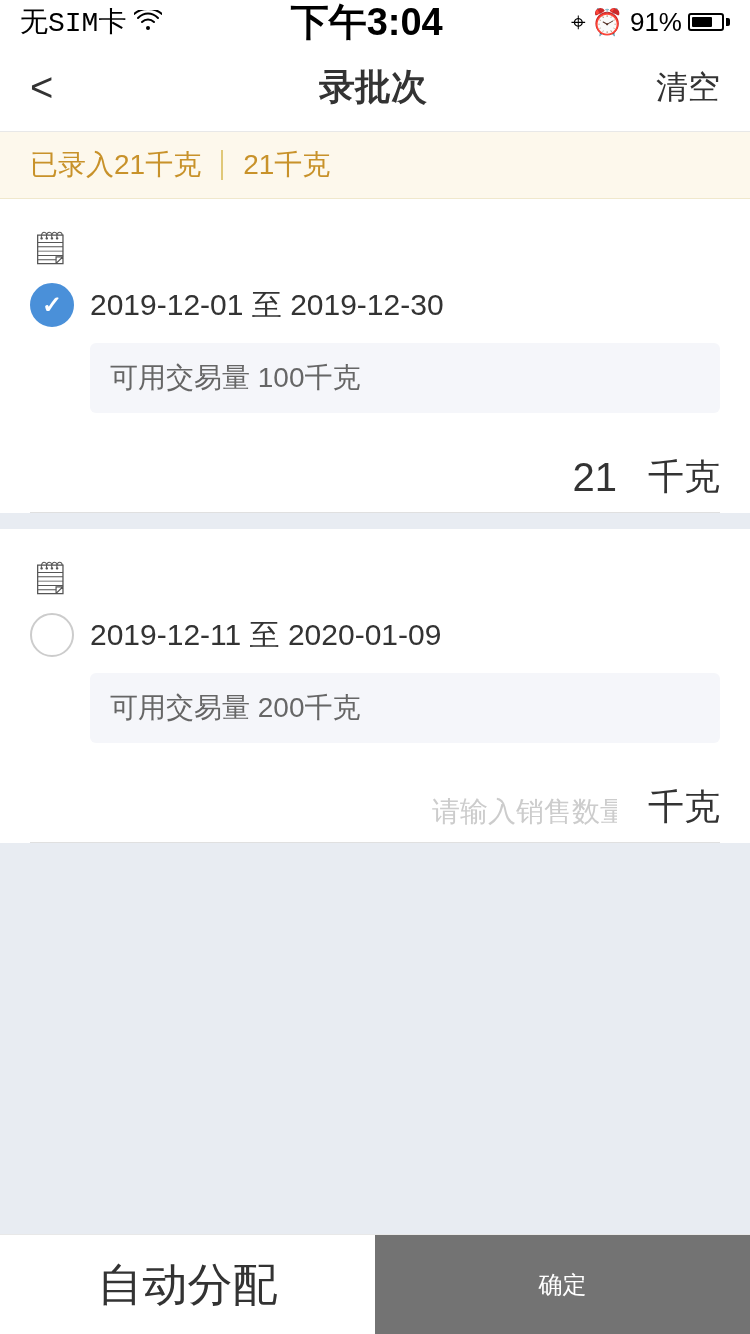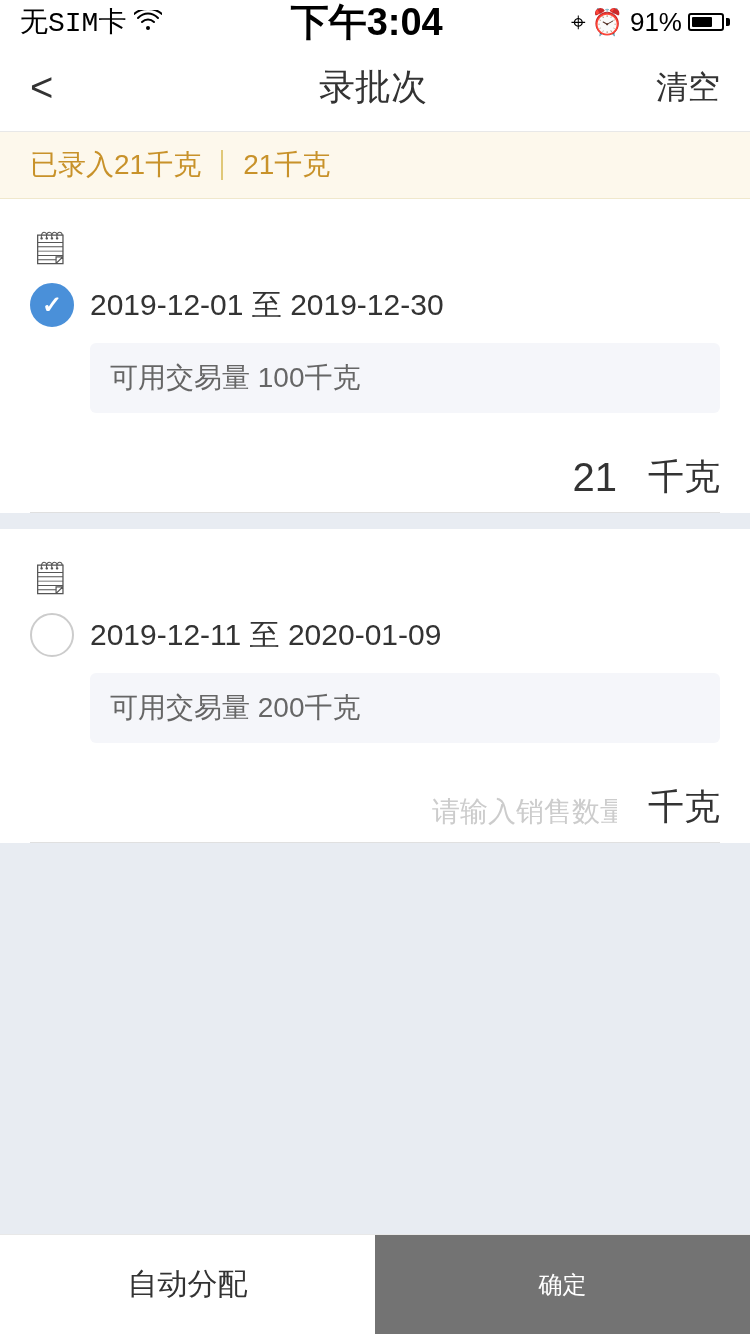--- a/index.html
+++ b/index.html
@@ -83,21 +83,21 @@
       border-bottom: 1px solid #e8e8e8;
     }
     .nav-back {
       font-size: 40px;
       color: #333;
       cursor: pointer;
       width: 60px;
     }
     .nav-title {
       font-size: 36px;
-      font-weight: 400;
+      font-weight: 700;
       color: #333;
     }
     .nav-action {
       font-size: 32px;
       color: #333;
       cursor: pointer;
     }
 
     
     .info-banner {
@@ -243,21 +243,21 @@
       height: 100px;
       display: flex;
       background: #fff;
       border-top: 1px solid #e8e8e8;
     }
     .footer-btn-auto {
       flex: 1;
       display: flex;
       align-items: center;
       justify-content: center;
-      font-size: 30px;
+      font-size: 45px;
       color: #333;
       background: #fff;
       cursor: pointer;
     }
     .footer-btn-confirm {
       flex: 1;
       display: flex;
       align-items: center;
       justify-content: center;
       font-size: 24px;

